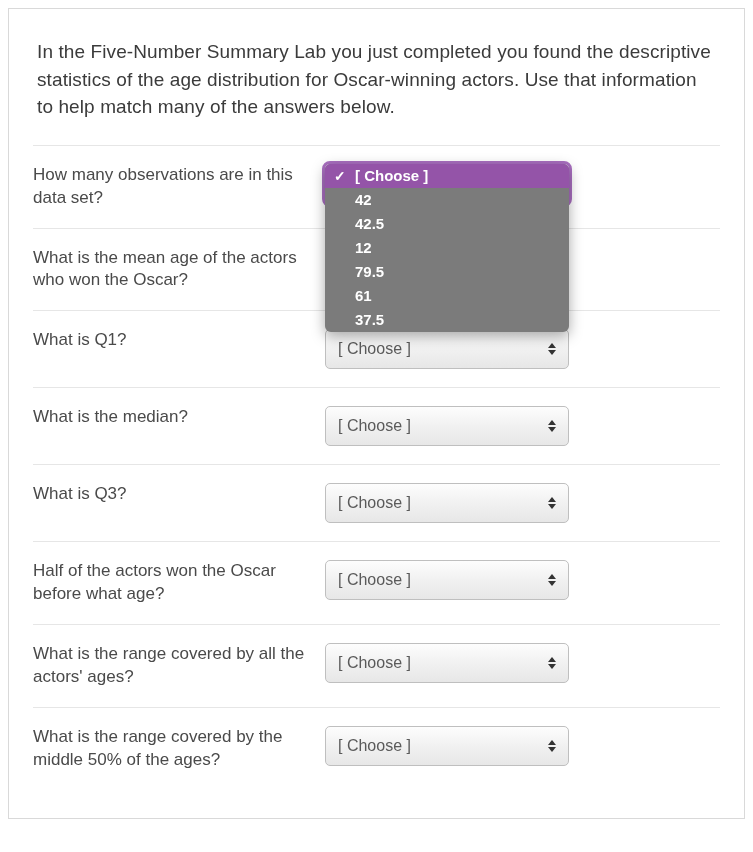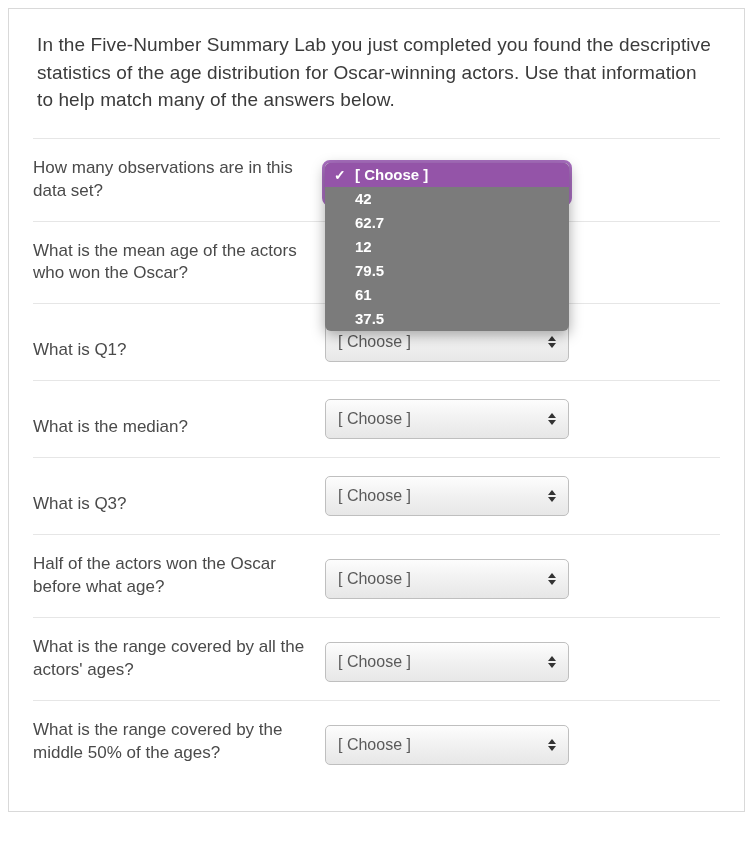--- a/index.html
+++ b/index.html
@@ -5,33 +5,33 @@
   * { box-sizing: border-box; }
   body {
     margin: 0;
     padding: 8px;
     font-family: "Helvetica Neue", Helvetica, Arial, sans-serif;
     background: #fff;
     width: 753px;
   }
   .card {
     border: 1px solid #d9d9d9;
-    padding: 20px 24px 28px;
+    padding: 27px 24px 28px;
     position: relative;
   }
   .prompt {
     font-size: 19px;
     line-height: 1.45;
     color: #3b3b3b;
     letter-spacing: 0.1px;
     margin: 2px 4px 24px 4px;
   }
   .row {
     display: flex;
-    align-items: flex-end;
+    align-items: flex-start;
     border-top: 1px solid #e6e6e6;
     padding: 18px 0;
     min-height: 76px;
   }
   .q-label {
     flex: 0 0 292px;
     font-size: 17px;
     line-height: 1.35;
     color: #4a4a4a;
     padding-right: 10px;
@@ -128,21 +128,21 @@
       <div class="select focused">
         <span>[ Choose ]</span>
         <span class="chevrons">
             <span class="up"></span>
             <span class="down"></span>
           </span>
       </div>
       <div class="menu">
         <div class="menu-item selected">[ Choose ]</div>
         <div class="menu-item">42</div>
-        <div class="menu-item">62.7</div>
+        <div class="menu-item">42.5</div>
         <div class="menu-item">12</div>
         <div class="menu-item">79.5</div>
         <div class="menu-item">61</div>
         <div class="menu-item">37.5</div>
       </div>
     </div>
   </div>
 
   <div class="row">
     <div class="q-label">What is the mean age of the actors who won the Oscar?</div>

